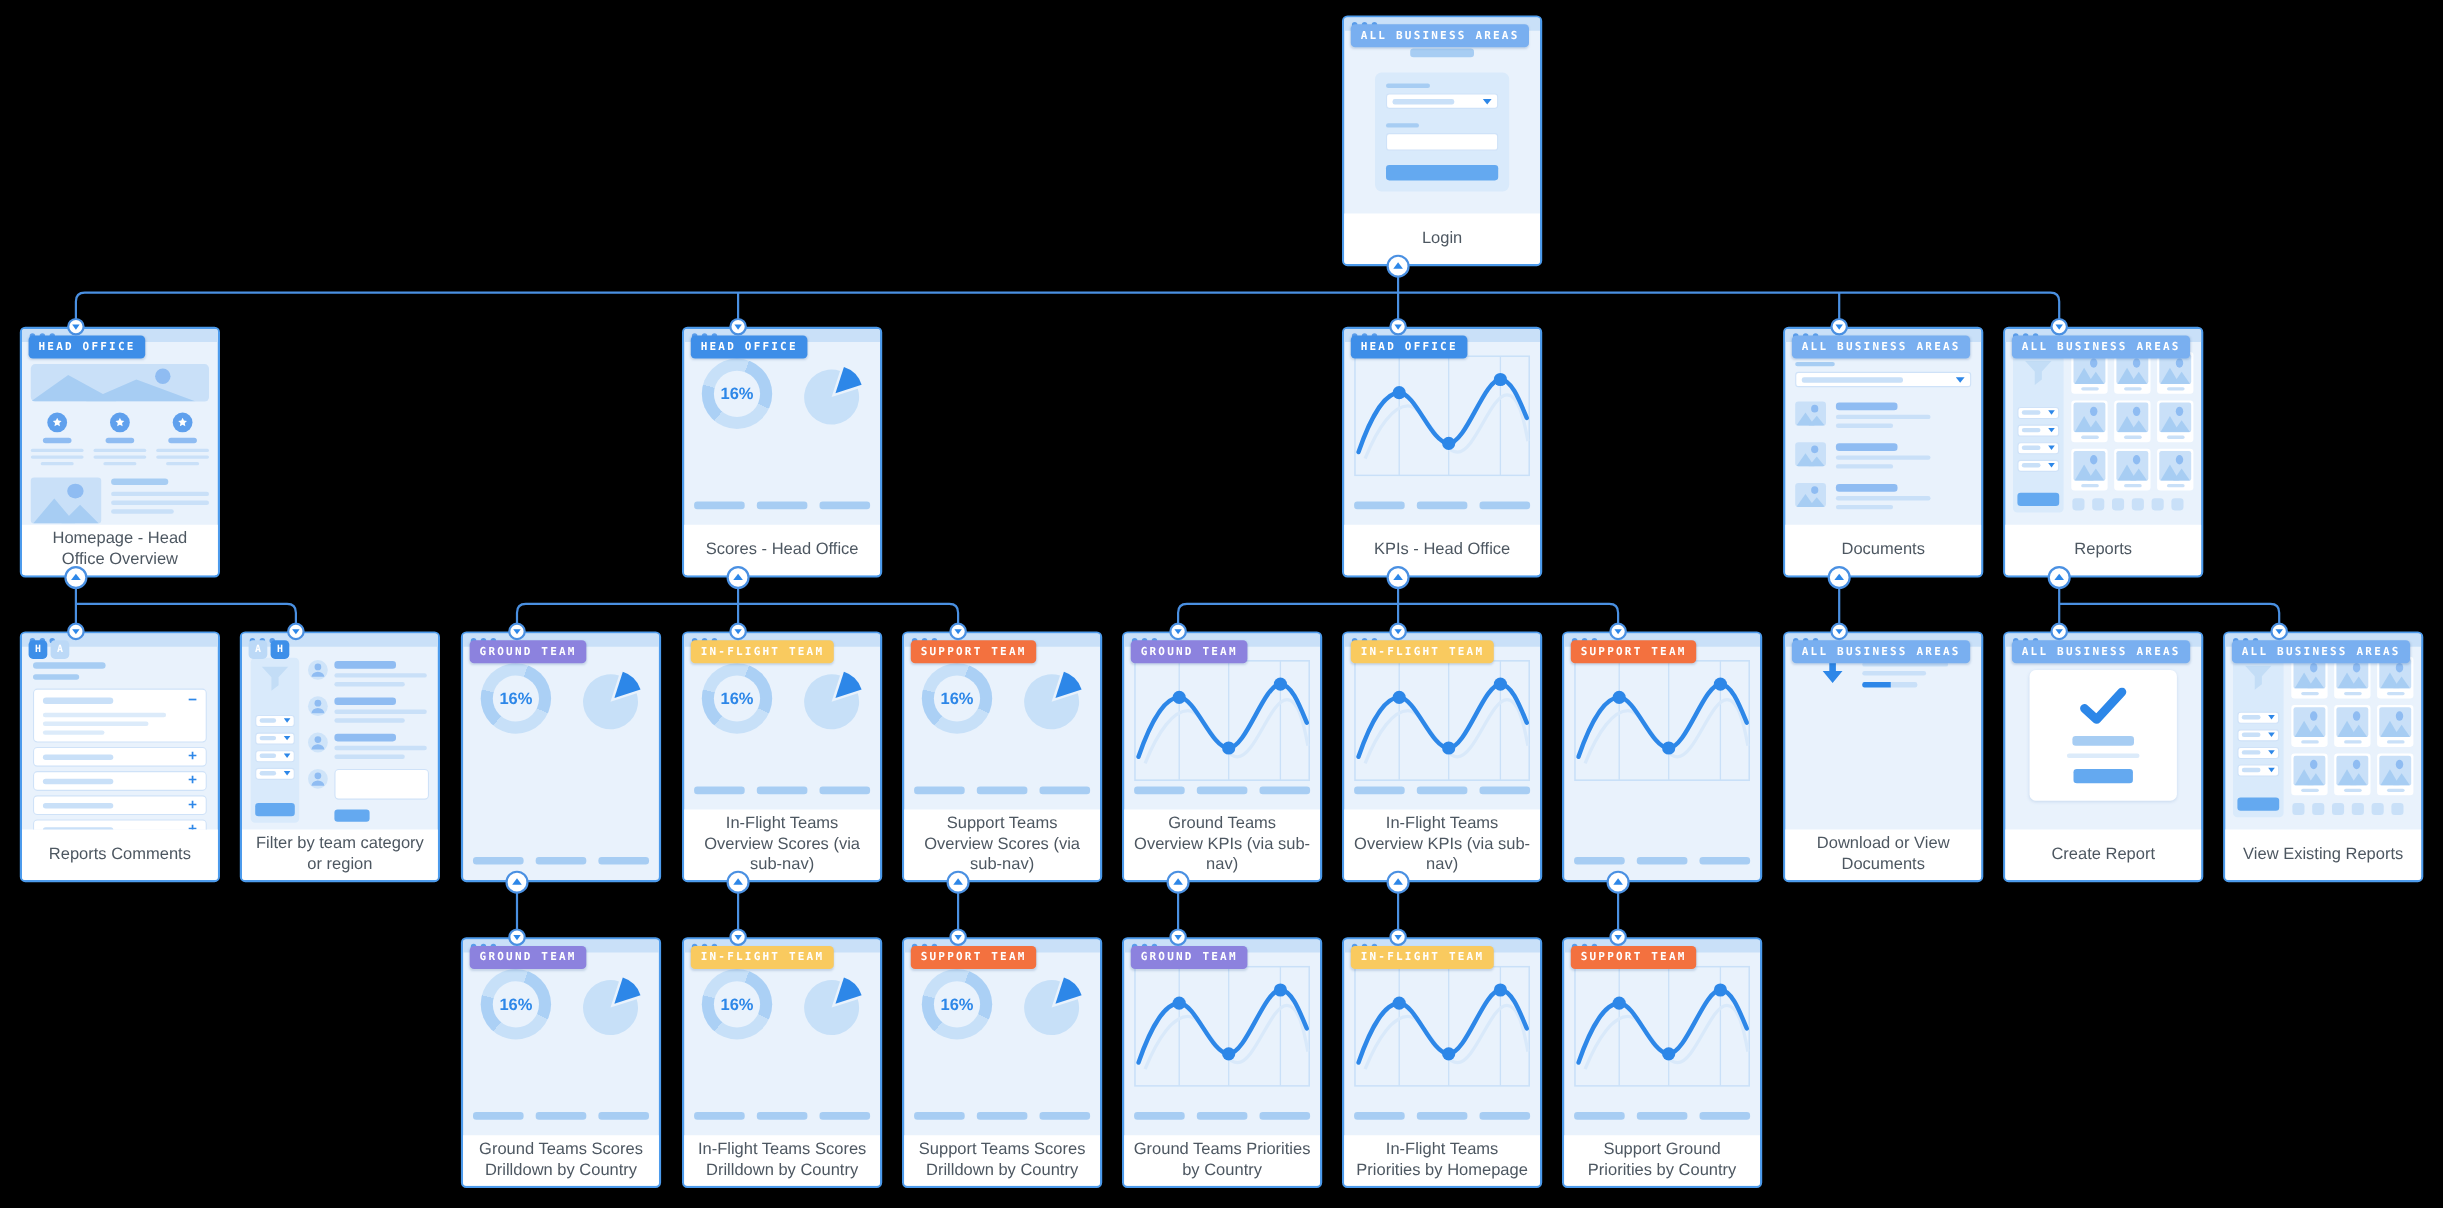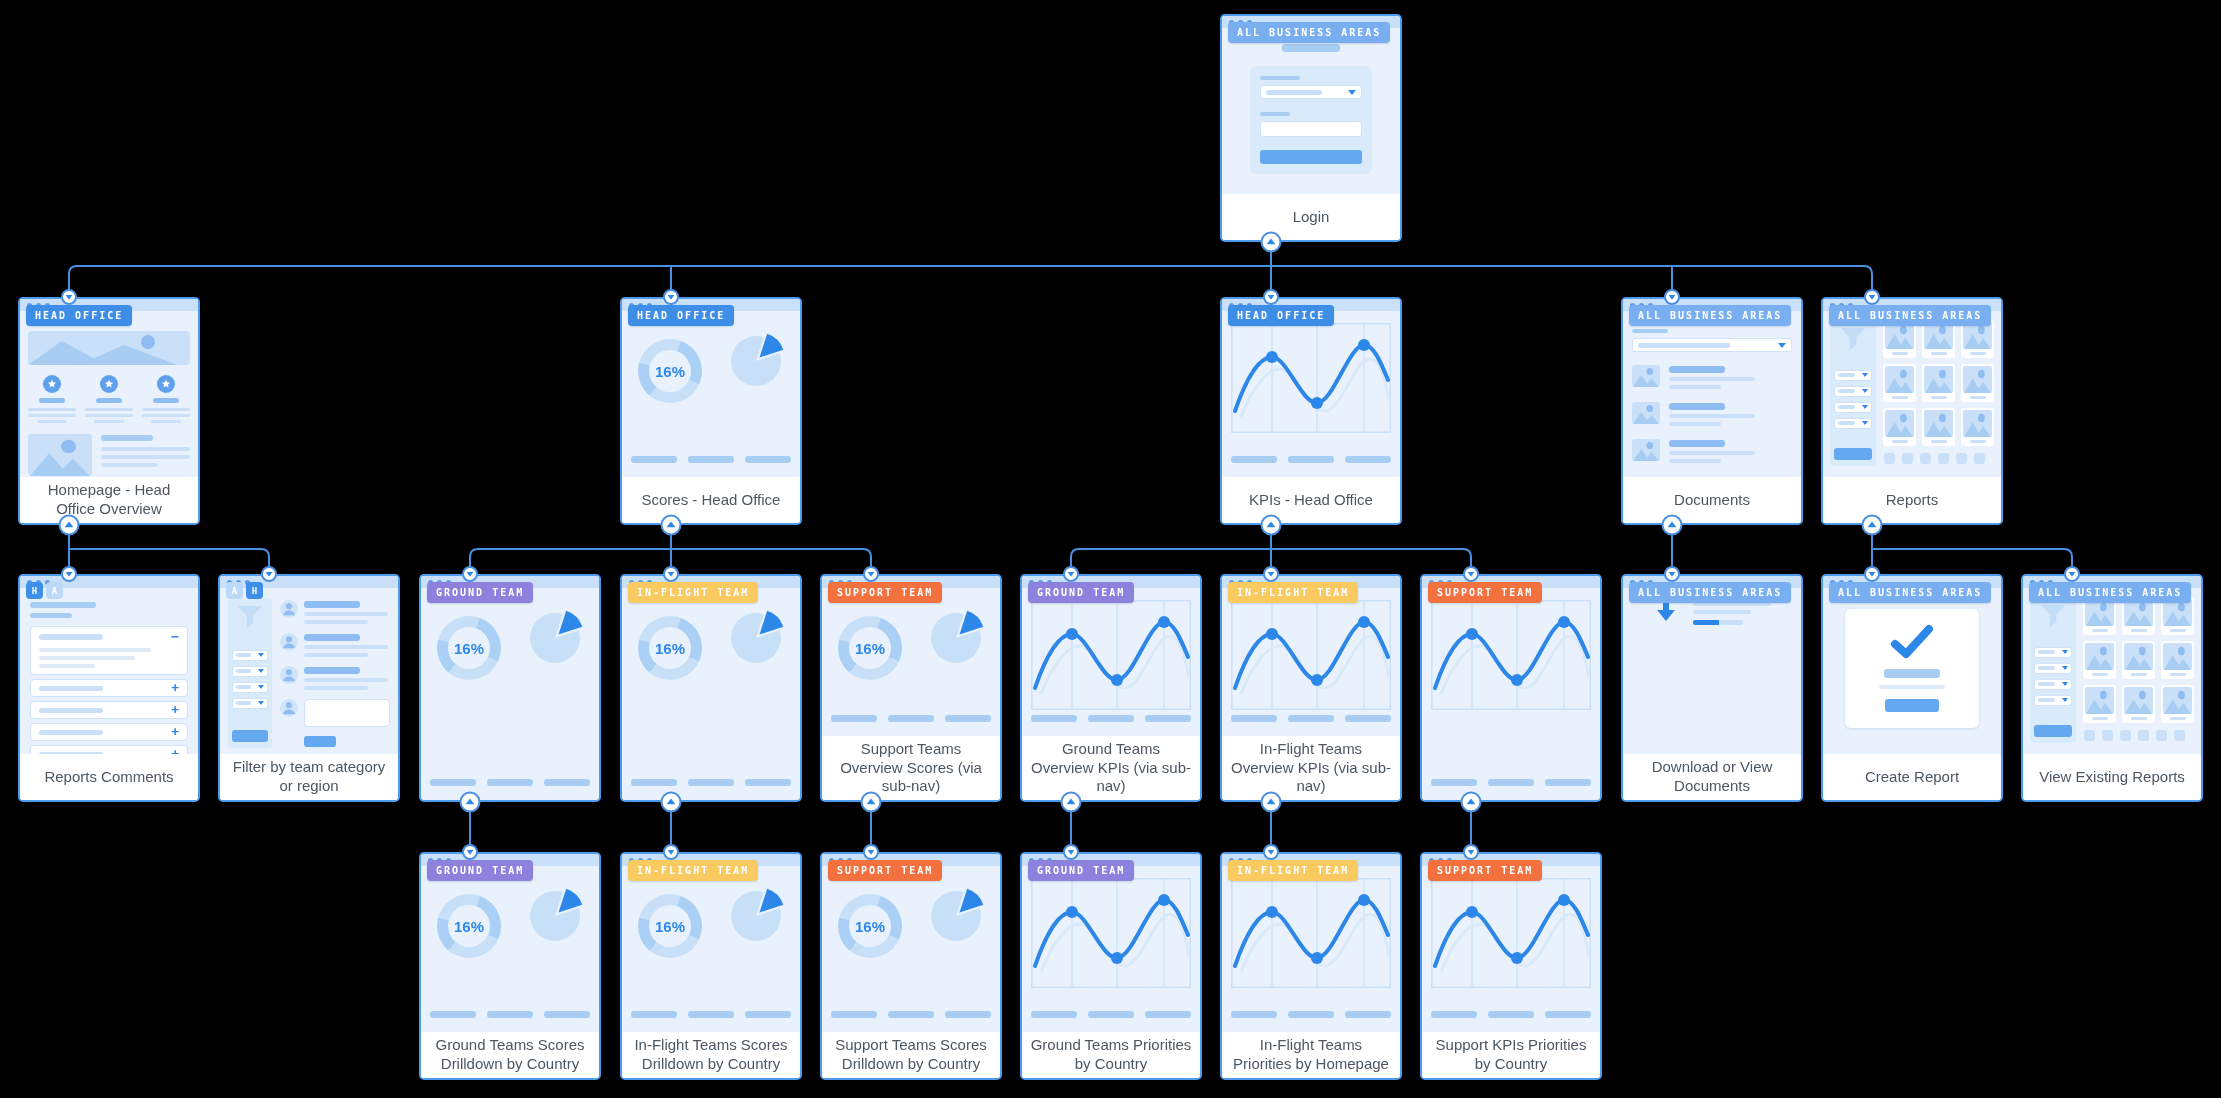--- a/index.html
+++ b/index.html
@@ -52,21 +52,21 @@
   .login-panel{width:122px;margin:14px auto 0;padding:10px;display:flex;flex-direction:column;gap:5px;box-sizing:border-box;}
   
   .hero{height:34px;margin:20px 8px 0;background:#c9e0f8;border-radius:4px;overflow:hidden;}
   .hero svg{display:block;width:100%;height:100%;}
   .feat-row{display:flex;gap:9px;margin:10px 8px 0;}
   .feat{flex:1;display:flex;flex-direction:column;align-items:center;}
   .featcircle{width:18px;height:18px;border-radius:50%;background:#5fa0ed;display:flex;align-items:center;justify-content:center;}
   .featcircle svg{width:12px;height:12px;display:block;}
   .home-bottom{display:flex;gap:9px;margin:11px 8px 0;}
   
-  .donut{position:absolute;left:16px;top:28px;width:64px;height:64px;border-radius:50%;
+  .donut{position:absolute;left:16px;top:15px;width:64px;height:64px;border-radius:50%;
          background:conic-gradient(from 20deg,#abd0f5 0 95deg,#c7e0f8 95deg 200deg,#abd0f5 200deg 265deg,#c7e0f8 265deg 360deg);}
   .hole{position:absolute;inset:11px;background:#e9f2fc;border-radius:50%;display:flex;align-items:center;justify-content:center;}
   .pct{font-weight:bold;font-size:15px;color:#2d87e8;}
   .pie{position:absolute;right:14px;top:20px;}
   .bars{position:absolute;left:9px;right:9px;bottom:14px;display:flex;justify-content:space-between;}
   .bars i{width:46px;height:7px;background:#a7cdf3;border-radius:3px;}
   
   .chart{display:block;margin:12px auto 0;}
   
   .t-docs{padding:10px 9px;}
@@ -662,20 +662,21 @@
      <path d="M28,30 L51.8,22.3 A25,25 0 1 1 35.7,6.2 Z" fill="#c7e0f8"></path>
      <path d="M31.5,26.5 L39.2,2.7 A25,25 0 0 1 55.3,18.8 Z" fill="#2d87e8"></path>
             </svg>
    <div class="bars">
               <i></i>
               <i></i>
               <i></i>
             </div>
           </div>
         </div>
+    <div class="label">In-Flight Teams Overview Scores (via sub-nav)</div>
   </article>
       <article class="card" style="left:820px;top:574px">
     <div class="strip">
           <span class="dot"></span>
           <span class="dot"></span>
           <span class="dot"></span>
         </div>
     <div class="badge" style="background:#f3713f">SUPPORT TEAM</div>
     <div class="thumb">
           <div class="t">
@@ -1132,21 +1133,21 @@
               <circle cx="86" cy="80" r="6" fill="#2d87e8"></circle>
               <circle cx="133" cy="22" r="6" fill="#2d87e8"></circle>
             </svg>
    <div class="bars">
               <i></i>
               <i></i>
               <i></i>
             </div>
           </div>
         </div>
-    <div class="label">Support KPIs Priorities by Country</div>
+    <div class="label">Support Ground Priorities by Country</div>
   </article>
     </div>
   <svg id="ports" class="layer" width="2221" height="1098">
       <g style="pointer-events:auto">
       <circle cx="69" cy="297" r="7" fill="#fff" stroke="#4a90e2" stroke-width="2"></circle>
       <polygon points="65.6,295.1 72.4,295.1 69,299.7" fill="#2d87e8"></polygon>
       </g>
       <g style="pointer-events:auto">
       <circle cx="671" cy="297" r="7" fill="#fff" stroke="#4a90e2" stroke-width="2"></circle>
       <polygon points="667.6,295.1 674.4,295.1 671,299.7" fill="#2d87e8"></polygon>

